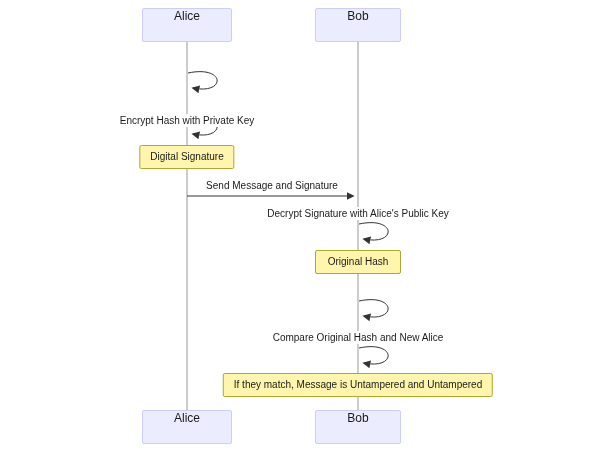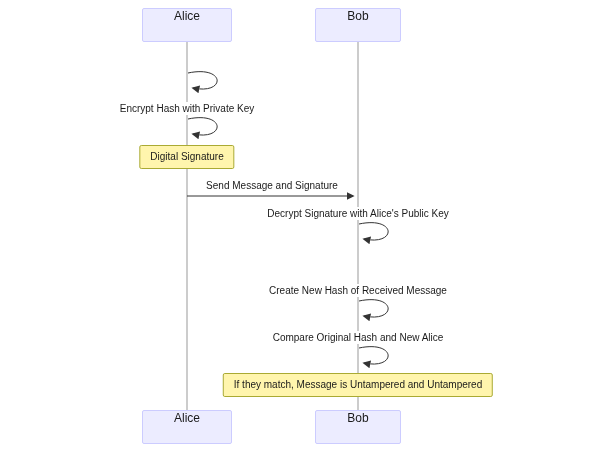--- a/index.html
+++ b/index.html
@@ -98,30 +98,30 @@
     <path class="msgline" d="M359,348 C397,340 397,370 364,363" marker-end="url(#arrowhead)"></path>
   </svg>
 
   <div class="actor" style="left:142px; top:8px; width:90px;">
     <span>Alice</span>
   </div>
   <div class="actor" style="left:315px; top:8px; width:86px;">
     <span>Bob</span>
   </div>
 
-  <div class="msg-label" style="left:187px; top:102px;">Encrypt Hash with Private Key</div>
+  <div class="msg-label" style="left:187px; top:114px;">Encrypt Hash with Private Key</div>
 
   <div class="note" style="left:187px; top:145px; min-width:90px;">Digital Signature</div>
 
   <div class="msg-label" style="left:358px; top:207px;">Decrypt Signature with Alice's Public Key</div>
 
   <div class="msg-label" style="left:272px; top:179px;">Send Message and Signature</div>
 
+  <div class="note" style="left:358px; top:250px; min-width:86px;">Original Hash</div>
 
-  <div class="msg-label" style="left:358px; top:284px;">Create New Hash of Received Message</div>
   <div class="msg-label" style="left:358px; top:331px;">Compare Original Hash and New Alice</div>
 
   <div class="note" style="left:358px; top:373px;">If they match, Message is Untampered and Untampered</div>
 
   <div class="actor" style="left:142px; top:410px; width:90px;">
     <span>Alice</span>
   </div>
   <div class="actor" style="left:315px; top:410px; width:86px;">
     <span>Bob</span>
   </div>

